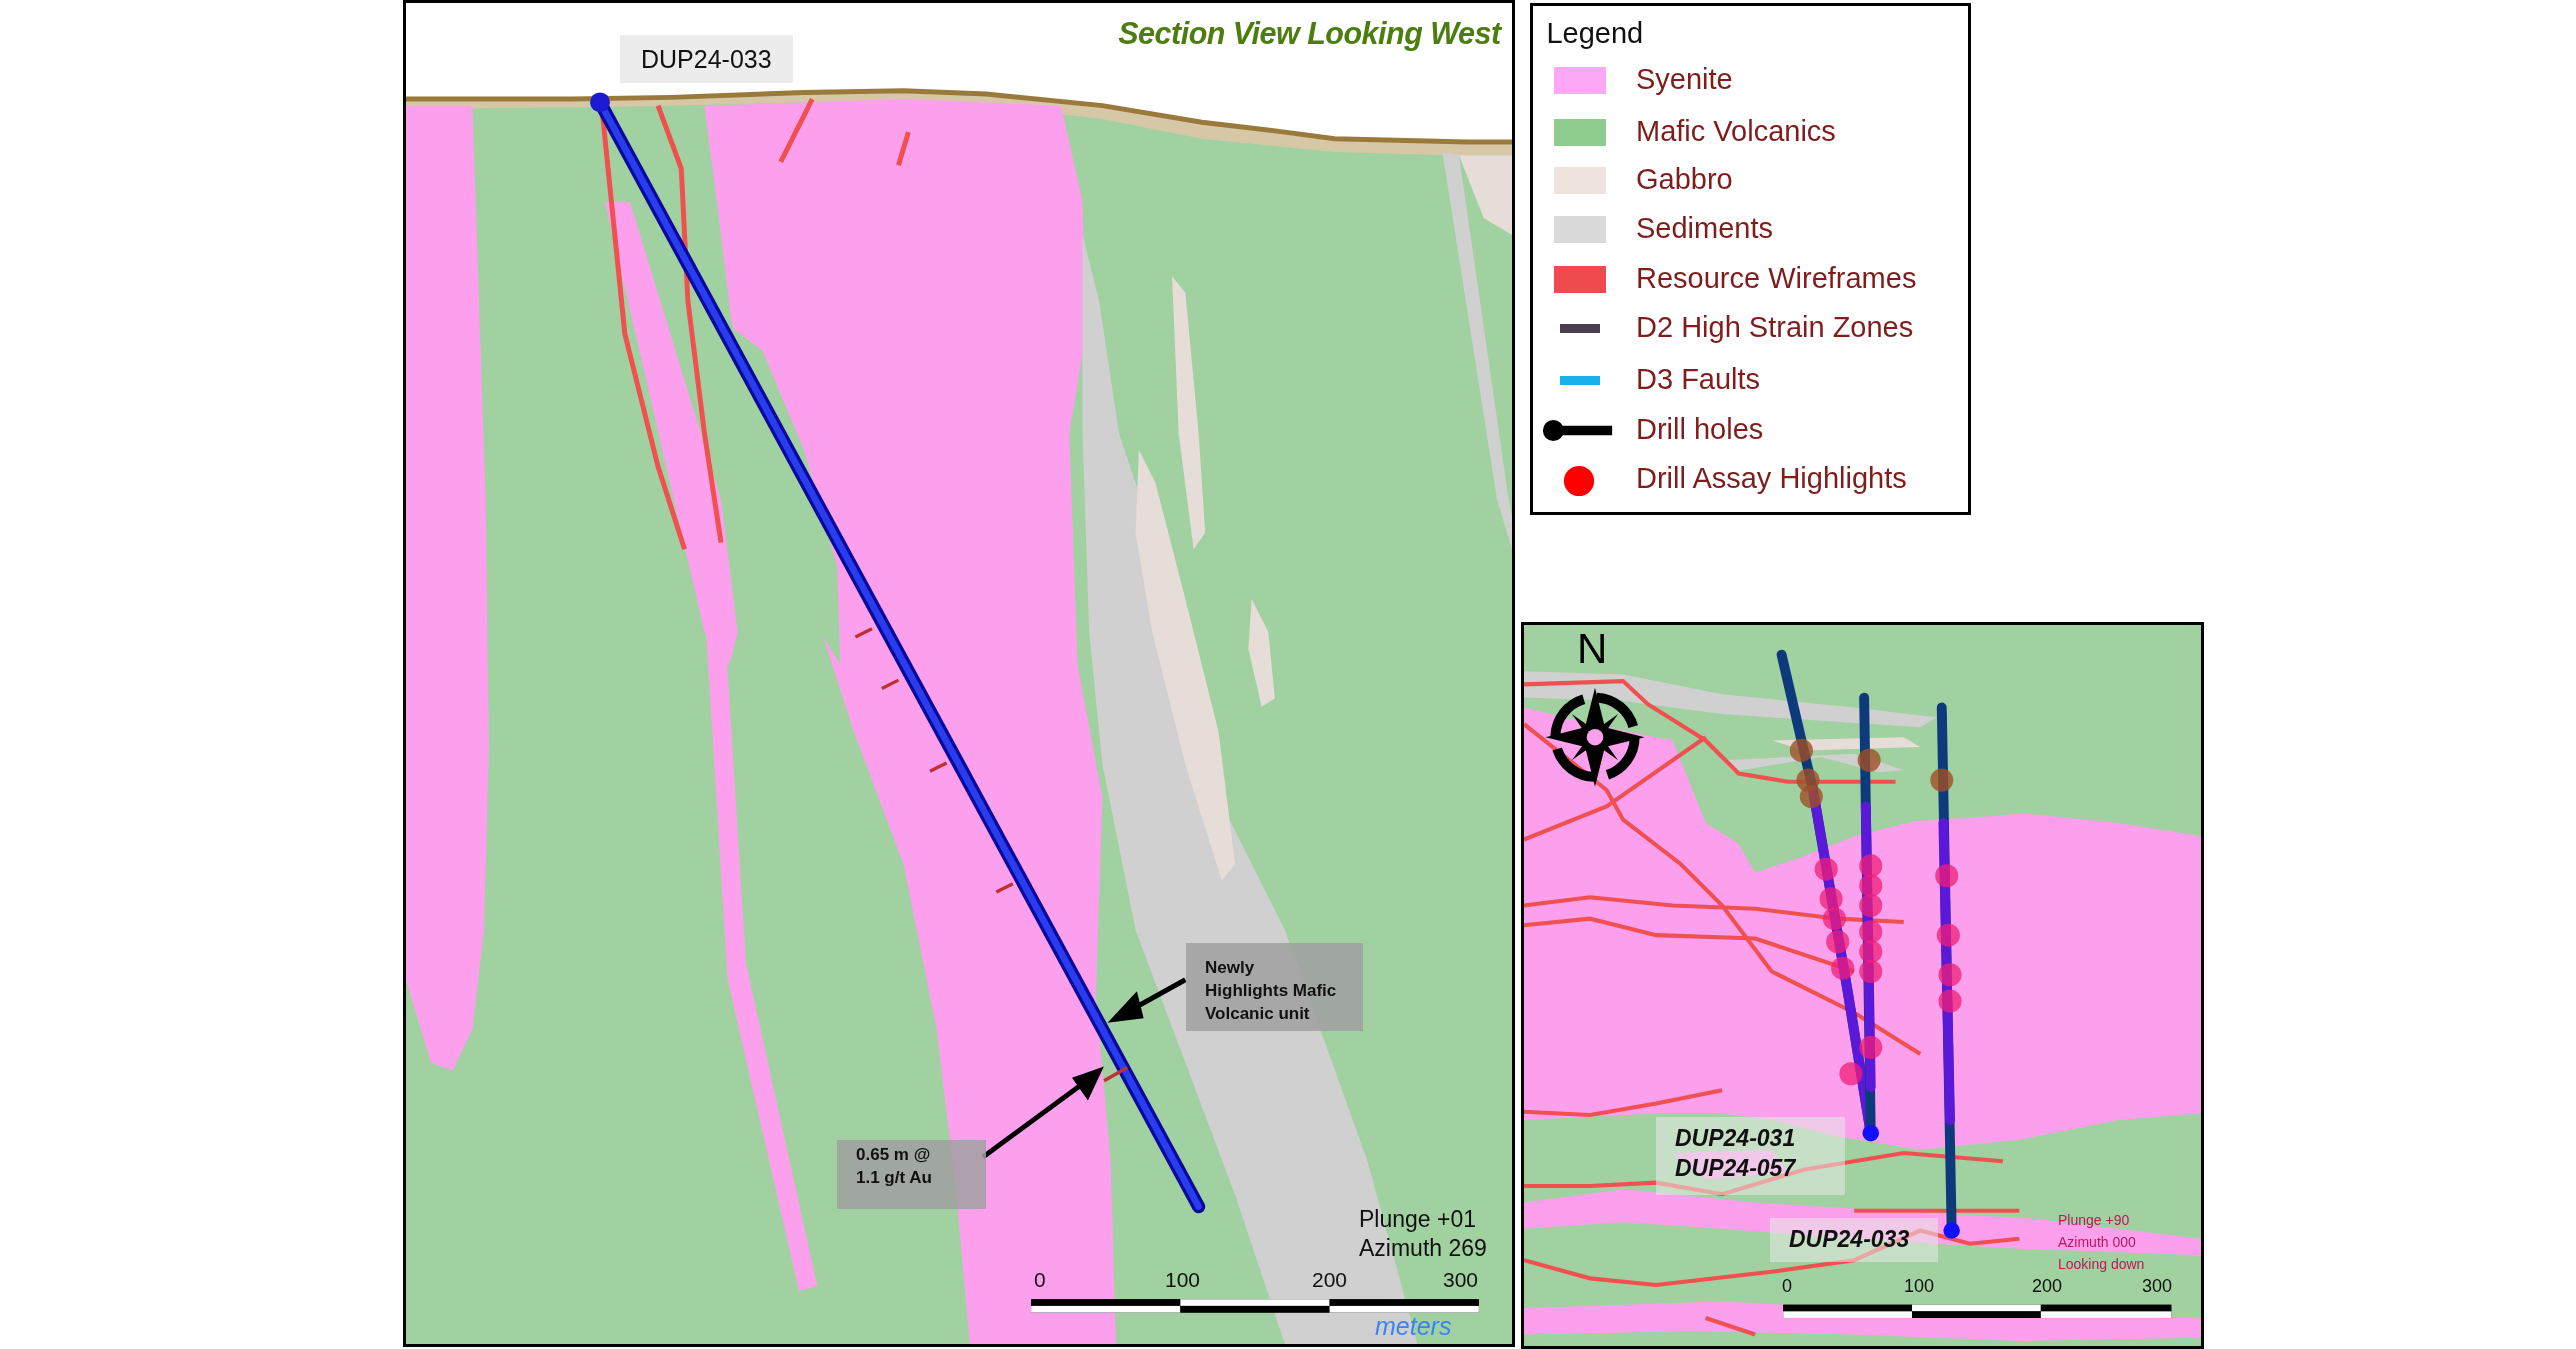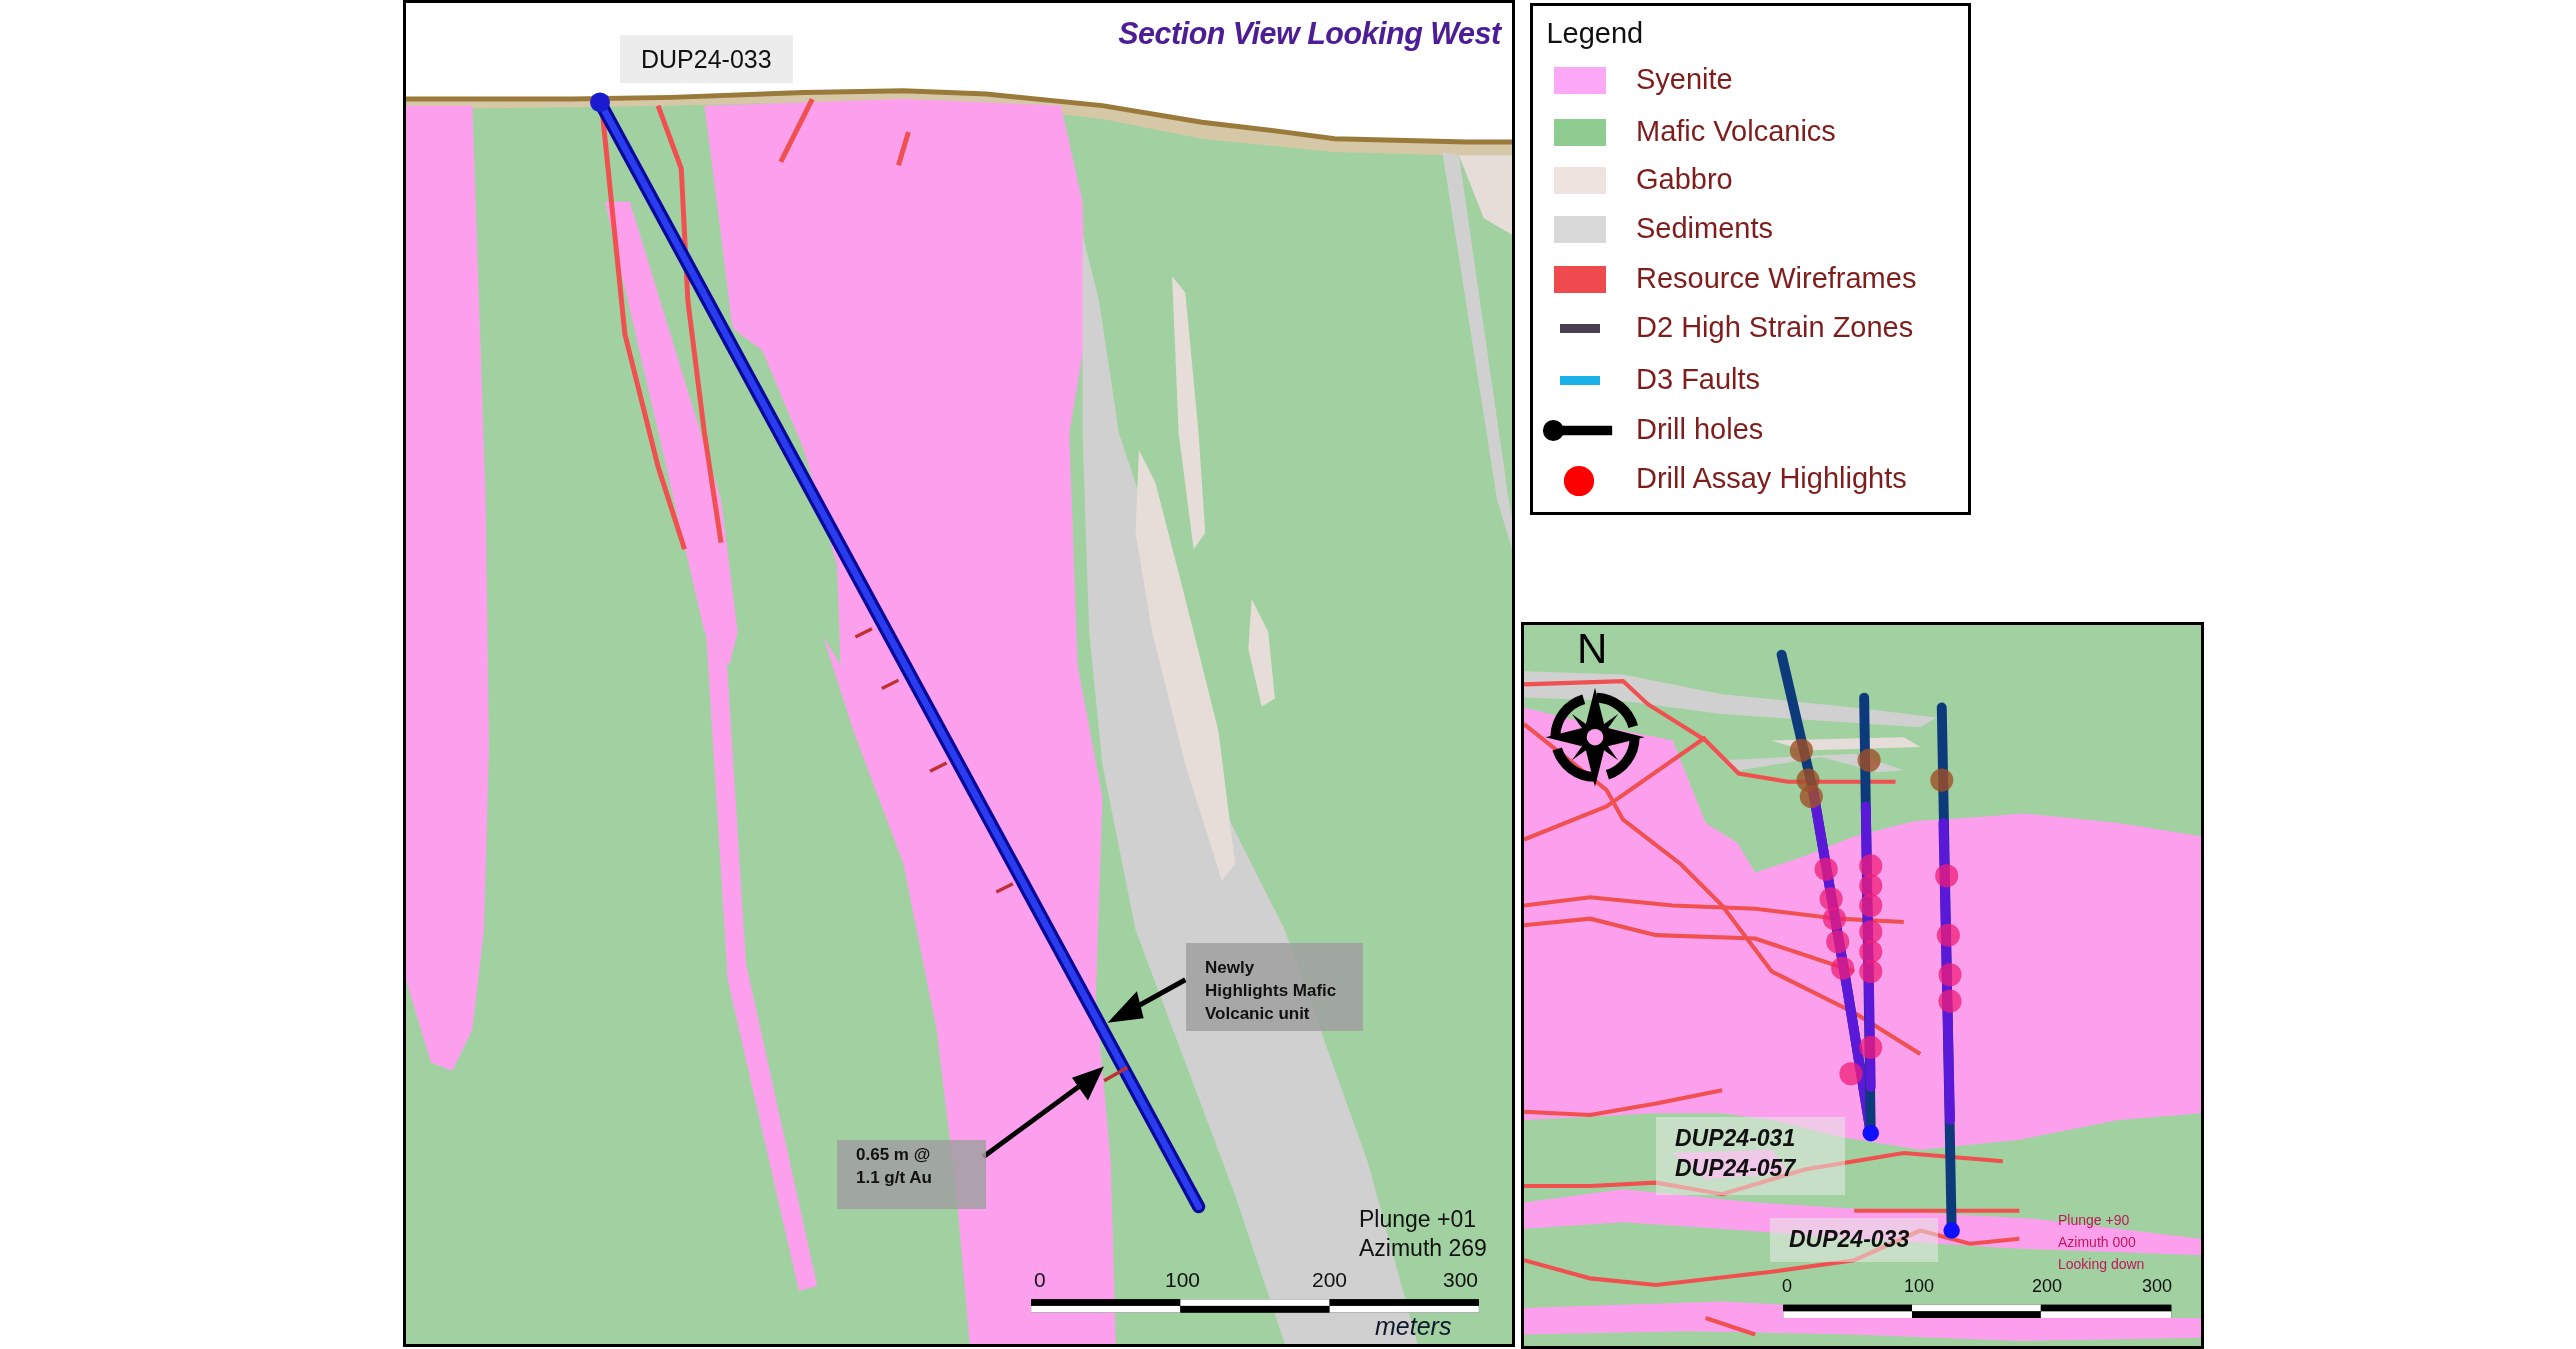--- a/index.html
+++ b/index.html
@@ -3,26 +3,26 @@
 <meta charset="utf-8">
 <style>
   html, body { margin:0; padding:0; background:#ffffff; }
   body { width:2576px; height:1349px; position:relative; overflow:hidden; font-family:"Liberation Sans", sans-serif; }
   .panel { position:absolute; box-sizing:border-box; border:3.8px solid #000; background:#fff; overflow:hidden; }
   #section { left:403px; top:0px; width:1112px; height:1347px; }
   #legend { left:1530px; top:2.9px; width:441px; height:512px; }
   #plan { left:1521px; top:622px; width:683px; height:727px; }
   .panel svg.bg { position:absolute; left:0; top:0; width:100%; height:100%; }
   .lbl { position:absolute; white-space:nowrap; }
-  .title { right:11.4px; top:13.4px; font-weight:bold; font-style:italic; font-size:30.5px; color:#4c1d95; letter-spacing:-0.5px; }
+  .title { right:11.4px; top:13.4px; font-weight:bold; font-style:italic; font-size:30.5px; color:#4d7c0f; letter-spacing:-0.5px; }
   .hole-tag { background:#ececec; padding:0 21px; font-size:25px; color:#111; line-height:48px; }
   .note { background:rgba(160,160,160,0.85); font-weight:bold; font-size:17px; line-height:23px; color:#111; padding:13.4px 19px; box-sizing:border-box; }
   .view-info { font-size:23px; line-height:29px; color:#111; text-align:left; }
   .scale-num { font-size:21px; color:#111; }
-  .scale-unit { font-size:25px; font-style:italic; color:#0f172a; }
+  .scale-unit { font-size:25px; font-style:italic; color:#3b82f6; }
   .legend-title { left:13.4px; top:11.4px; font-size:29px; color:#111; }
   .legend-row { position:absolute; left:0; width:100%; height:46px; }
   .legend-row .swatch { position:absolute; left:21px; top:8.6px; width:52px; height:27px; }
   .legend-row .lab { position:absolute; left:103px; top:3.8px; font-size:29px; color:#7f1d1d; }
   .plan-tag { background:rgba(230,235,230,0.55); font-weight:bold; font-style:italic; font-size:23px; line-height:30.5px; color:#111; padding:5.7px 19px; box-sizing:border-box; }
   .plan-info { font-size:14px; line-height:22px; color:#be185d; }
   .north { font-size:42px; color:#000; }
 </style>
 </head>
 <body>

